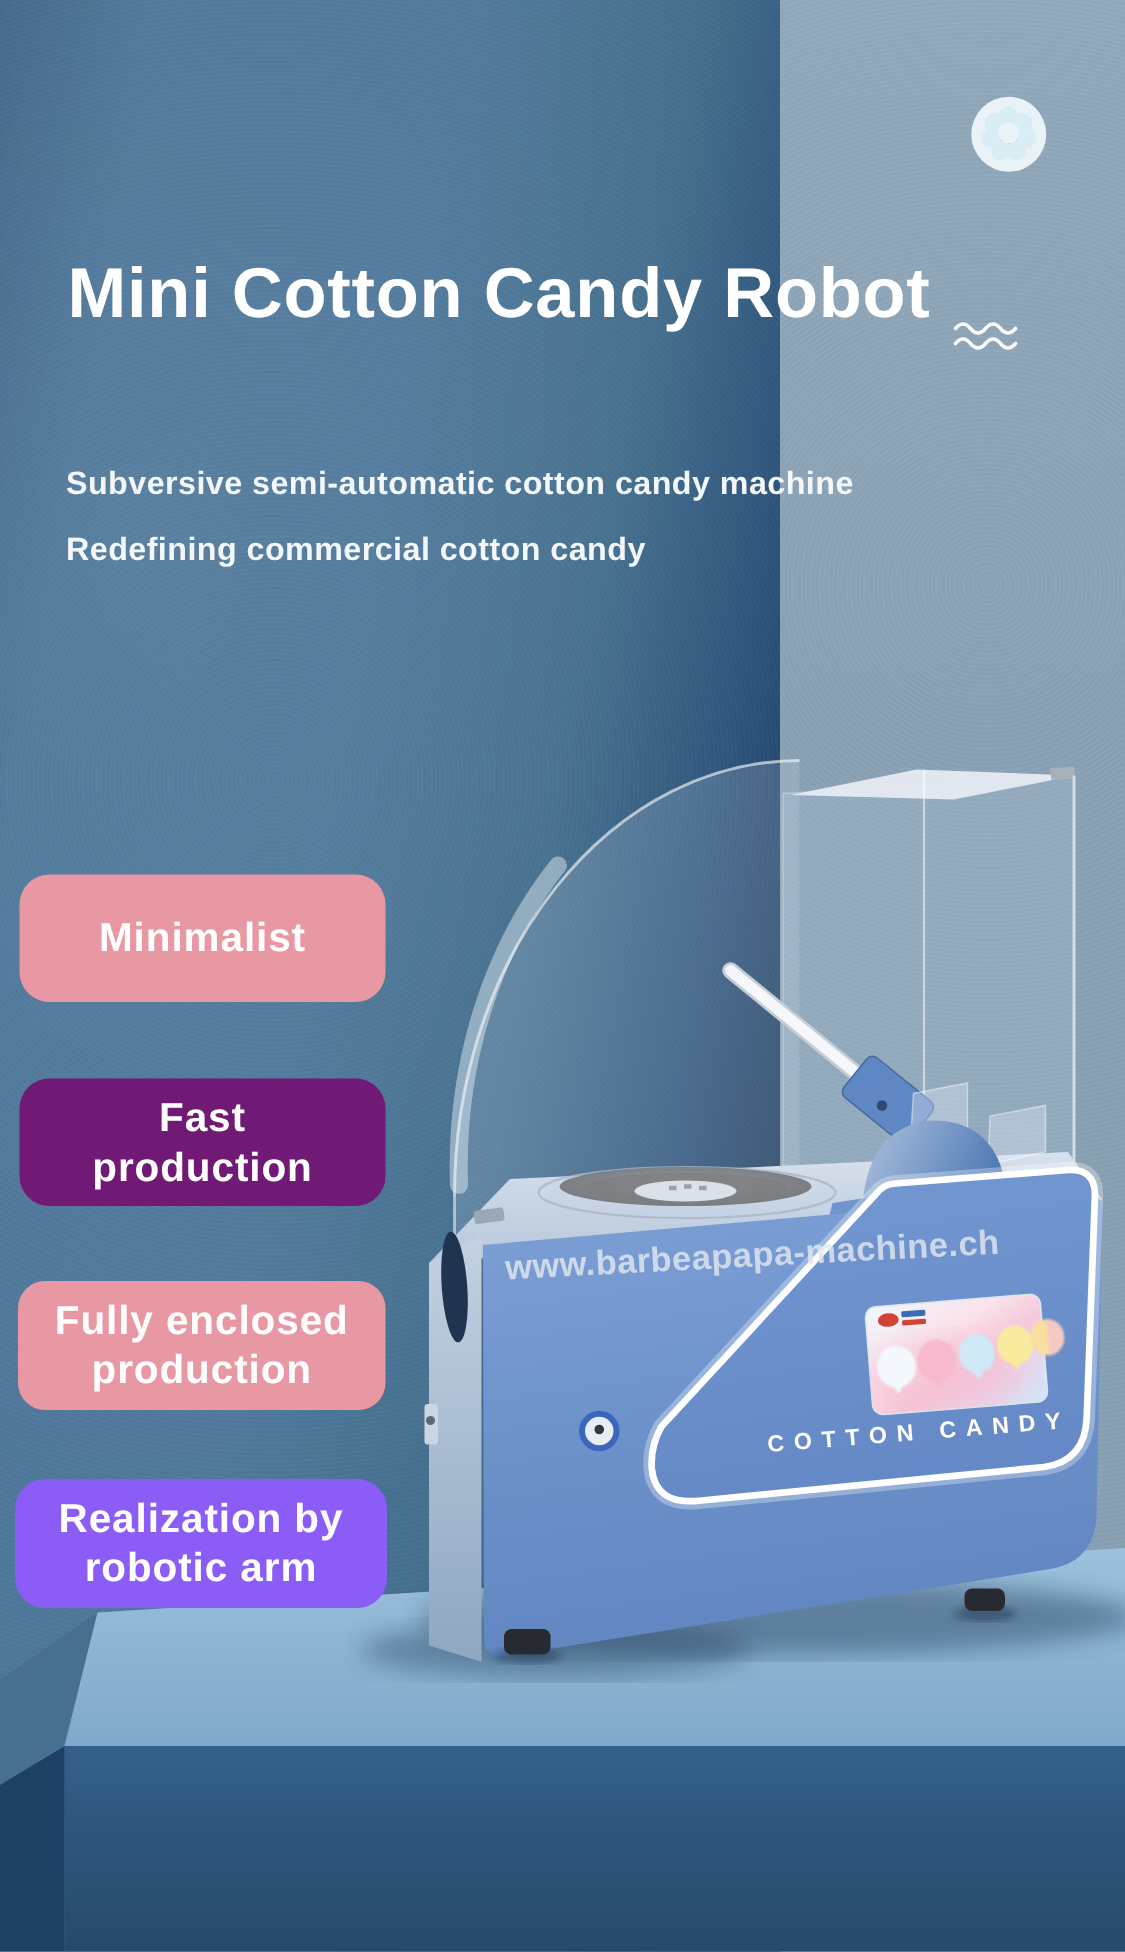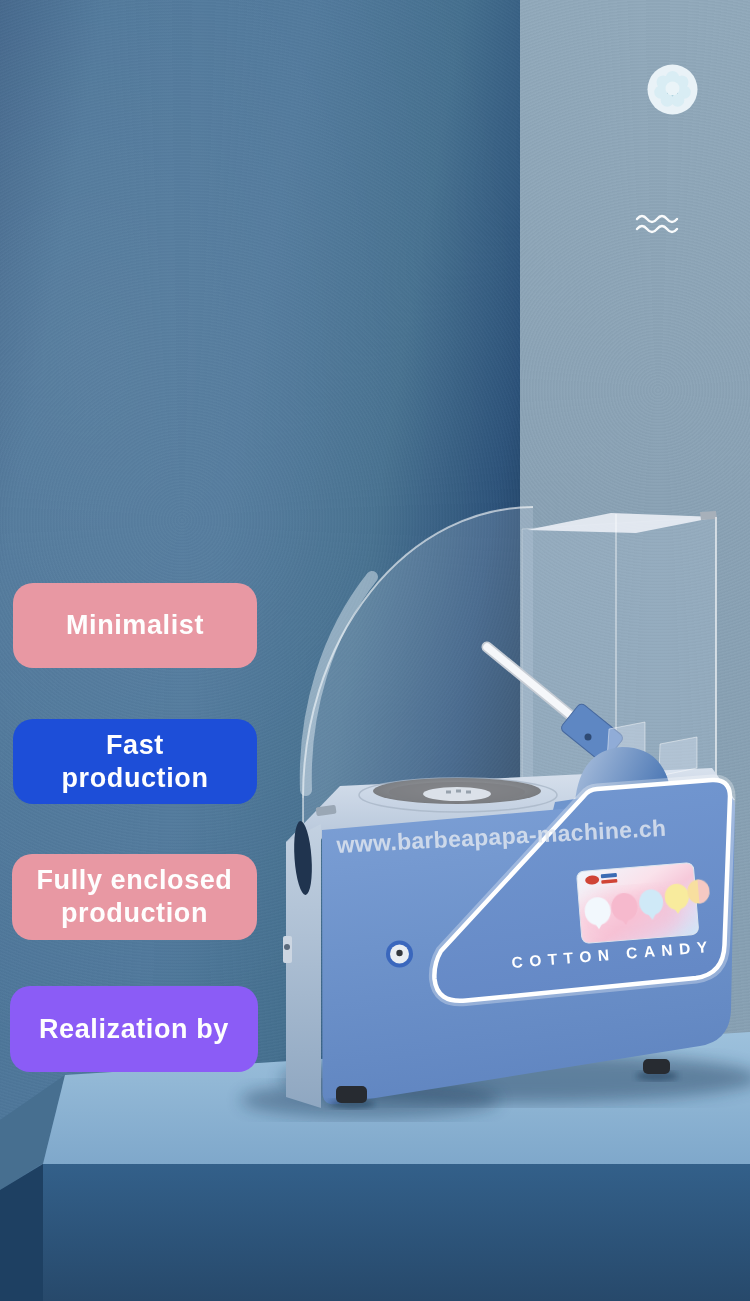--- a/index.html
+++ b/index.html
@@ -212,22 +212,27 @@
 
     <g>
       <ellipse cx="352" cy="1104" rx="23" ry="5" fill="#14304e" opacity="0.5" filter="url(#blur3)"></ellipse>
       <ellipse cx="657" cy="1076" rx="21" ry="5" fill="#14304e" opacity="0.5" filter="url(#blur3)"></ellipse>
       <rect x="336" y="1086" width="31" height="17" rx="5" fill="#272b31"></rect>
       <rect x="643" y="1059" width="27" height="15" rx="5" fill="#272b31"></rect>
     </g>
   </svg>
 
   <h1 class="headline">
+    <span>Mini Cotton Candy Robot</span>
   </h1>
 
+  <div class="sub">
+    <span>Subversive semi-automatic cotton candy machine</span>
+    <span>Redefining commercial cotton candy</span>
+  </div>
 
   <svg class="flower" width="53" height="53" viewBox="0 0 53 53">
     <circle cx="26.5" cy="26.5" r="25" fill="#e9f2f7"></circle>
     <circle cx="26.5" cy="26.5" r="14" fill="#5ba0b7"></circle>
     <g fill="#d9edf4">
       <circle cx="26.5" cy="14.5" r="6.6"></circle>
         <circle cx="35.9" cy="19" r="6.6"></circle>
       <circle cx="38.2" cy="29.1" r="6.6"></circle>
         <circle cx="31.7" cy="37.2" r="6.6"></circle>
       <circle cx="21.3" cy="37.2" r="6.6"></circle>
@@ -238,27 +243,28 @@
   </svg>
 
   <svg class="waves" width="50" height="26" viewBox="0 0 50 26">
     <path d="M3 8 Q 8 2 13 8 T 23 8 T 33 8 T 43 8" fill="none" stroke="#ffffff" stroke-width="2.4" stroke-linecap="round" opacity="0.95"></path>
     <path d="M3 18 Q 8 12 13 18 T 23 18 T 33 18 T 43 18" fill="none" stroke="#ffffff" stroke-width="2.4" stroke-linecap="round" opacity="0.95"></path>
   </svg>
 
   <div class="badge b1" style="background: rgb(232, 152, 163);">
     <span>Minimalist</span>
   </div>
-  <div class="badge b2" style="background: #1d4ed8;">
+  <div class="badge b2" style="background: #701a75;">
     <span>Fast</span>
     <span>production</span>
   </div>
-  <div class="badge b3" style="background: rgb(232, 152, 163);">
+  <div class="badge b3" style="background: rgb(232, 152, 163); border-radius: 18px;">
     <span>Fully enclosed</span>
     <span>production</span>
   </div>
   <div class="badge b4" style="background: #8b5cf6;">
     <span>Realization by</span>
+    <span>robotic arm</span>
   </div>
 
   <div class="watermark">www.barbeapapa-machine.ch</div>
 
 </div>
 
 </body></html>

